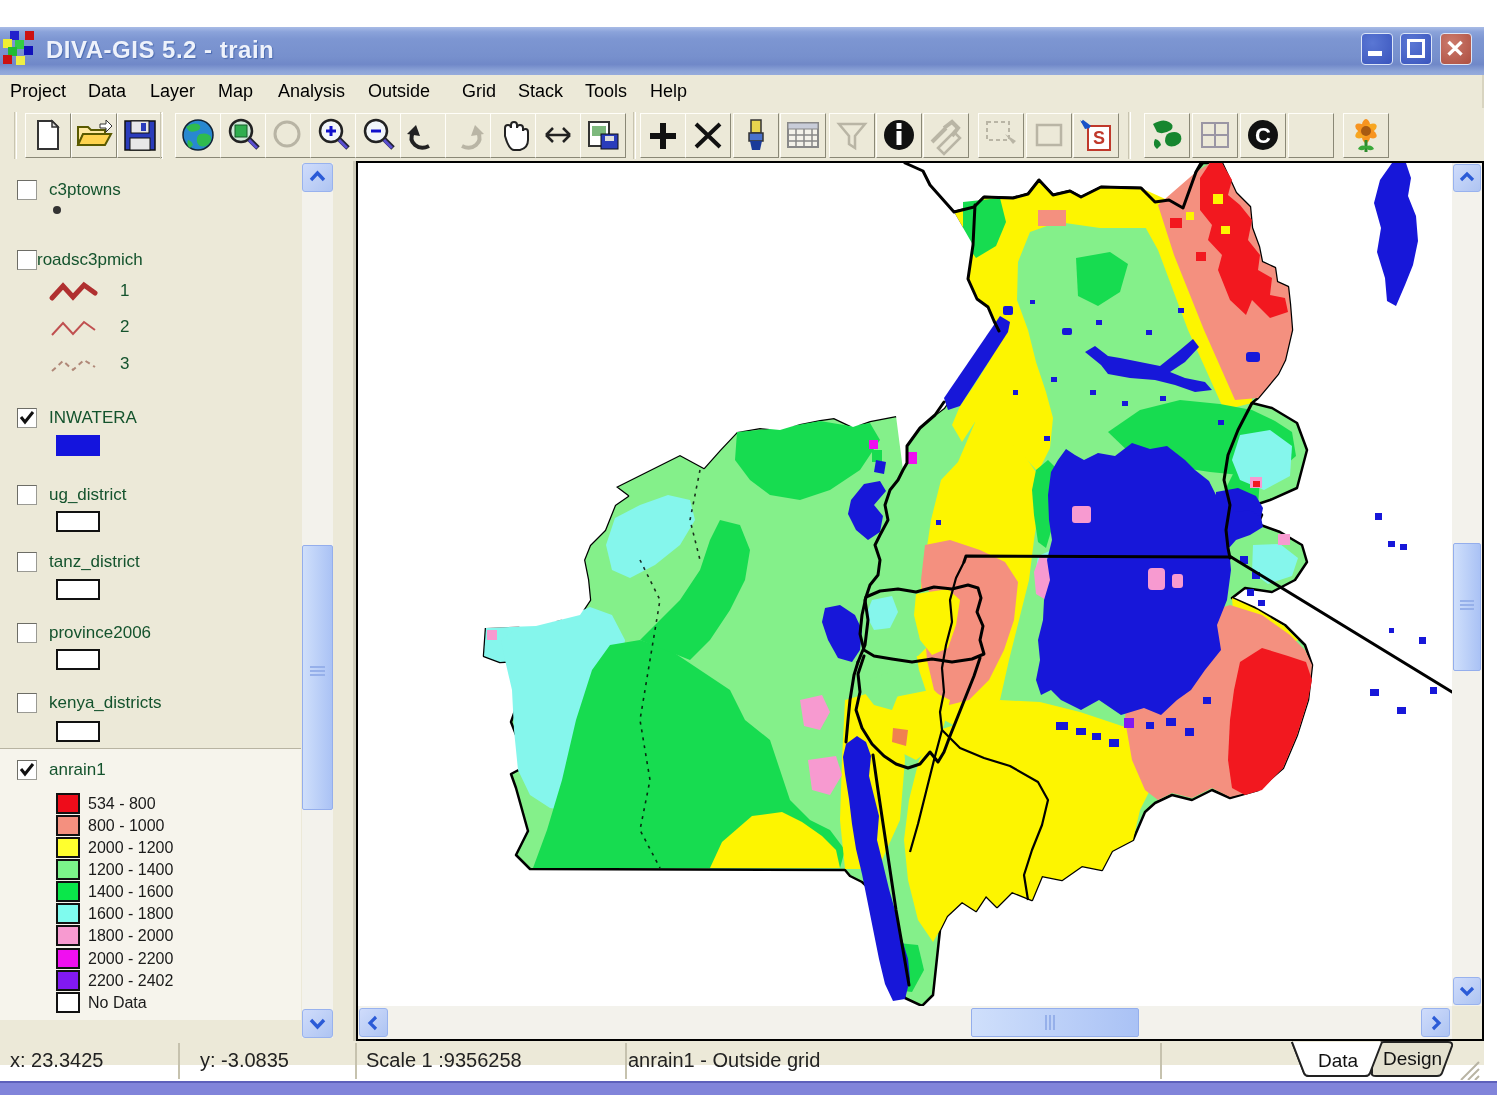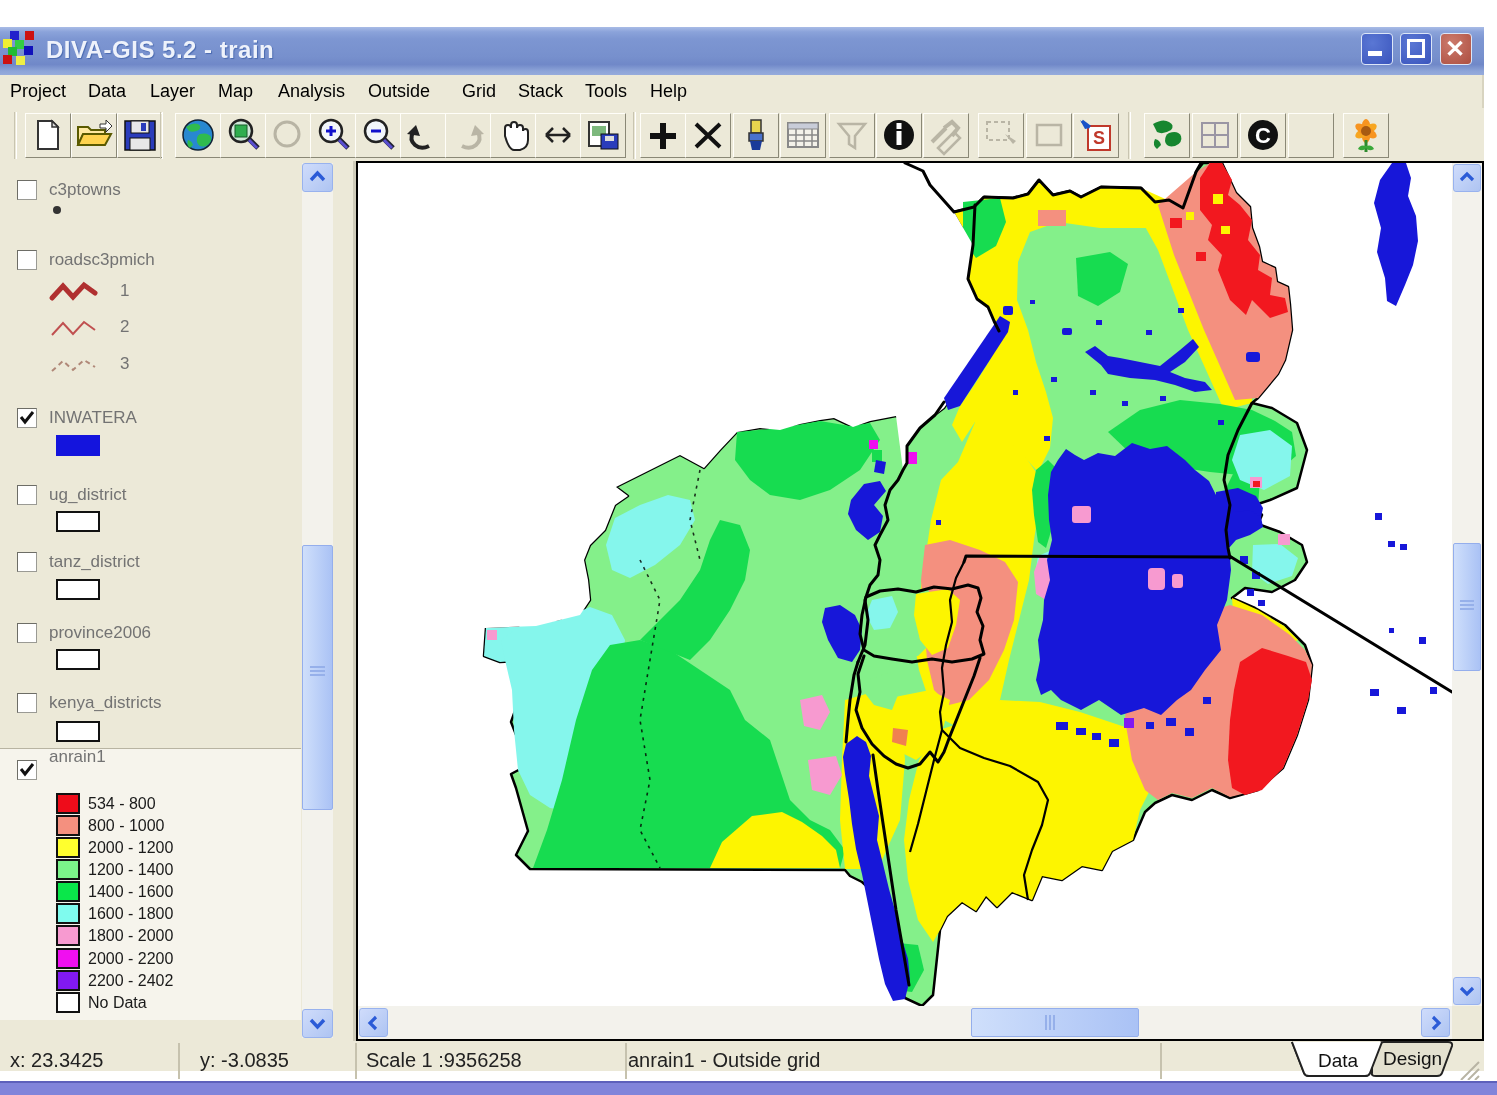--- a/index.html
+++ b/index.html
@@ -23,38 +23,38 @@
 .tb { position:absolute; top:5px; width:46px; height:45px; background:#ece9d8;
   border:1px solid; border-color:#fffef9 #8a8876 #8a8876 #fffef9; }
 .tbsep { position:absolute; top:4px; width:3px; height:47px;
   border-left:1px solid #c8c4b0; border-right:1px solid #fff; }
 
 #leftpanel { left:0; top:161px; width:356px; height:880px; background:#ece9d8;
   border-right:3px solid #cfccba; }
 #panel-inner { left:0; top:161px; width:301px; height:877px; }
 .chk { position:absolute; width:20px; height:20px; background:#fff;
   border:1px solid #9a9a94; border-top-color:#6d6d66; border-left-color:#6d6d66; }
-.lbl { position:absolute; color:#737373; font-size:17px; }
+.lbl { position:absolute; color:#14532d; font-size:17px; }
 .leg-rect { position:absolute; width:44px; height:21px; border:2px solid #111; background:#fff; }
 #active-bg { left:0px; top:748px; width:301px; height:272px; background:#f6f4ec;
   border-top:1px solid #b8b4a2; }
 .leg-sq { position:absolute; left:56px; width:24px; height:21px; border:2px solid #111; }
 .leg-t { position:absolute; left:88px; color:#1a1a1a; font-size:16px;text-align:right; }
 
 .sb-track { position:absolute; background:#f3f2ec; }
 .sb-btn { position:absolute; background:linear-gradient(135deg,#cfdcfb,#aec4f2);
   border:1px solid #98b2ee; border-radius:3px; }
 .sb-thumb { position:absolute; background:linear-gradient(90deg,#cfdffb,#aac2f5);
   border:1px solid #94aeec; border-radius:2px; }
 
 #mapframe { left:356px; top:161px; width:1128px; height:880px; background:#ece9d8;
   border:2px solid #000; }
 #mapcanvas { left:358px; top:163px; width:1094px; height:843px; background:#fff; }
 
-#statusbar { left:0; top:1041px; width:1484px; height:30px; background:#ece9d8; }
+#statusbar { left:0; top:1041px; width:1484px; height:24px; background:#ece9d8; }
 .st-sep { position:absolute; top:2px; width:2px; height:36px;
   border-left:2px solid #c6c2ae; }
 .st-t { position:absolute; top:8px; color:#222; font-size:20px; }
 #bluebar { left:0; top:1081px; width:1497px; height:14px; background:#8184da;
   border-top:2px solid #5d60bb; }
 </style>
 </head>
 <body>
 <div class="abs" id="titlebar"></div>
 <svg class="abs" style="left:2px;top:29px" width="40" height="40">
@@ -224,21 +224,21 @@
 </div>
 <div class="abs" id="leftpanel"></div>
 <div class="abs" id="active-bg"></div>
 <div class="abs" id="panel-inner">
   <div class="chk" style="left:17px;top:19px"></div>
   <div class="lbl" style="left:49px;top:19px">c3ptowns</div>
   <svg class="abs" style="left:50px;top:42px" width="16" height="14">
       <circle cx="7" cy="7" r="4" fill="#333"></circle>
     </svg>
   <div class="chk" style="left:17px;top:89px"></div>
-  <div class="lbl" style="left:49px;top:89px">roadsc3pmich</div>
+  <div class="lbl" style="left:37px;top:89px">roadsc3pmich</div>
   <svg class="abs" style="left:48px;top:115px" width="90" height="30">
     <path d="M4 22 l11 -12 l10 11 l11 -12 l11 8" fill="none" stroke="#b03030" stroke-width="5" stroke-linecap="round"></path>
     </svg>
   <div class="lbl" style="left:120px;top:120px">1</div>
   <svg class="abs" style="left:48px;top:152px" width="90" height="30">
     <path d="M4 22 l11 -12 l10 11 l11 -12 l11 8" fill="none" stroke="#c05050" stroke-width="2"></path>
     </svg>
   <div class="lbl" style="left:120px;top:156px">2</div>
   <svg class="abs" style="left:48px;top:190px" width="90" height="30">
     <path d="M4 20 l11 -10 l10 9 l11 -10 l11 7" fill="none" stroke="#b08878" stroke-width="2" stroke-dasharray="5 4"></path>
@@ -257,21 +257,21 @@
   <div class="leg-rect" style="left:56px;top:418px"></div>
   <div class="chk" style="left:17px;top:462px"></div>
   <div class="lbl" style="left:49px;top:462px">province2006</div>
   <div class="leg-rect" style="left:56px;top:488px"></div>
   <div class="chk" style="left:17px;top:532px"></div>
   <div class="lbl" style="left:49px;top:532px">kenya_districts</div>
   <div class="leg-rect" style="left:56px;top:560px"></div>
   <div class="chk" style="left:17px;top:599px"><svg width="18" height="18" viewBox="0 0 18 18">
         <path d="M3 8 l4 5 l8 -10" fill="none" stroke="#111" stroke-width="3"></path>
       </svg></div>
-  <div class="lbl" style="left:49px;top:586px">anrain1</div>
+  <div class="lbl" style="left:49px;top:599px">anrain1</div>
   <div class="leg-sq" style="top:632px;background:#ee0c1a"></div>
     <div class="leg-t" style="top:634px">534 - 800</div>
   <div class="leg-sq" style="top:654px;background:#f4907f"></div>
     <div class="leg-t" style="top:656px">800 - 1000</div>
   <div class="leg-sq" style="top:676px;background:#ffff2e"></div>
     <div class="leg-t" style="top:678px">2000 - 1200</div>
   <div class="leg-sq" style="top:698px;background:#7bf48a"></div>
     <div class="leg-t" style="top:700px">1200 - 1400</div>
   <div class="leg-sq" style="top:720px;background:#0ae74a"></div>
     <div class="leg-t" style="top:722px">1400 - 1600</div>

